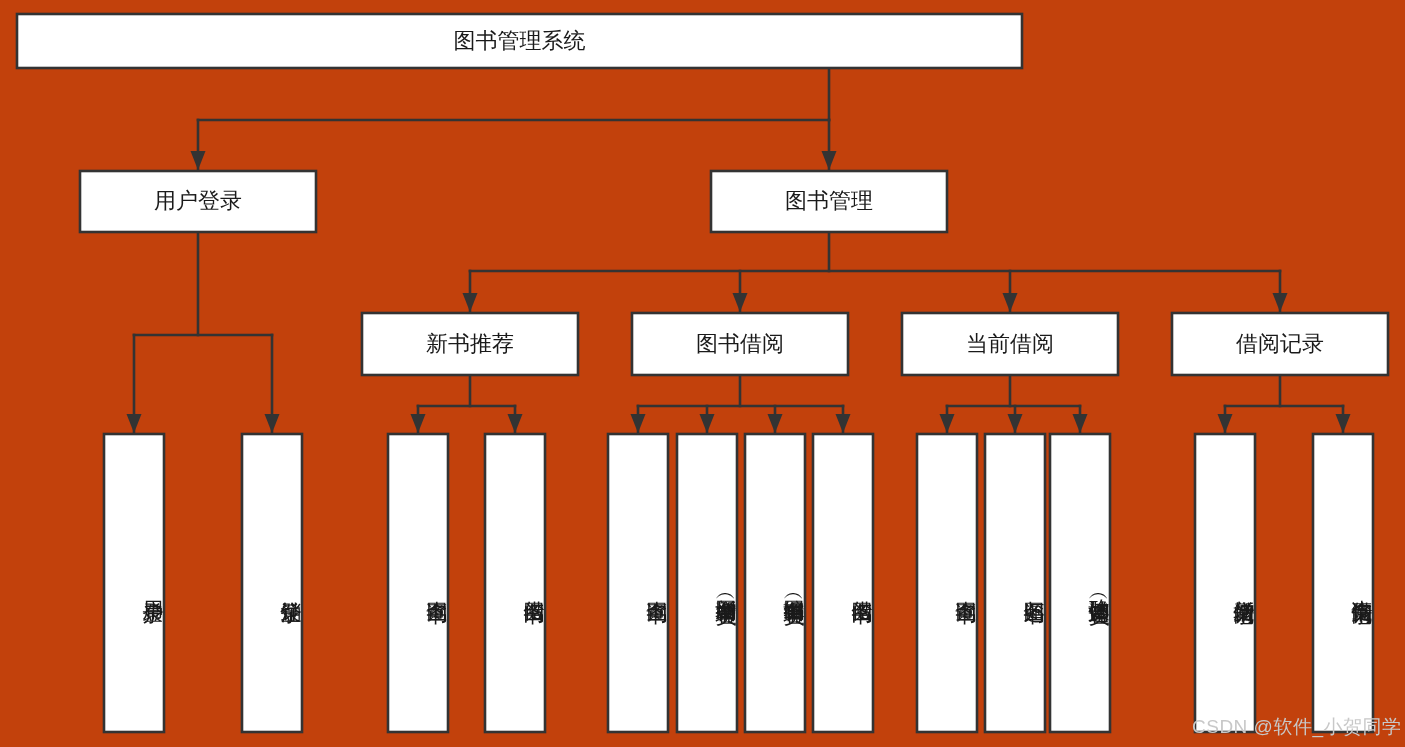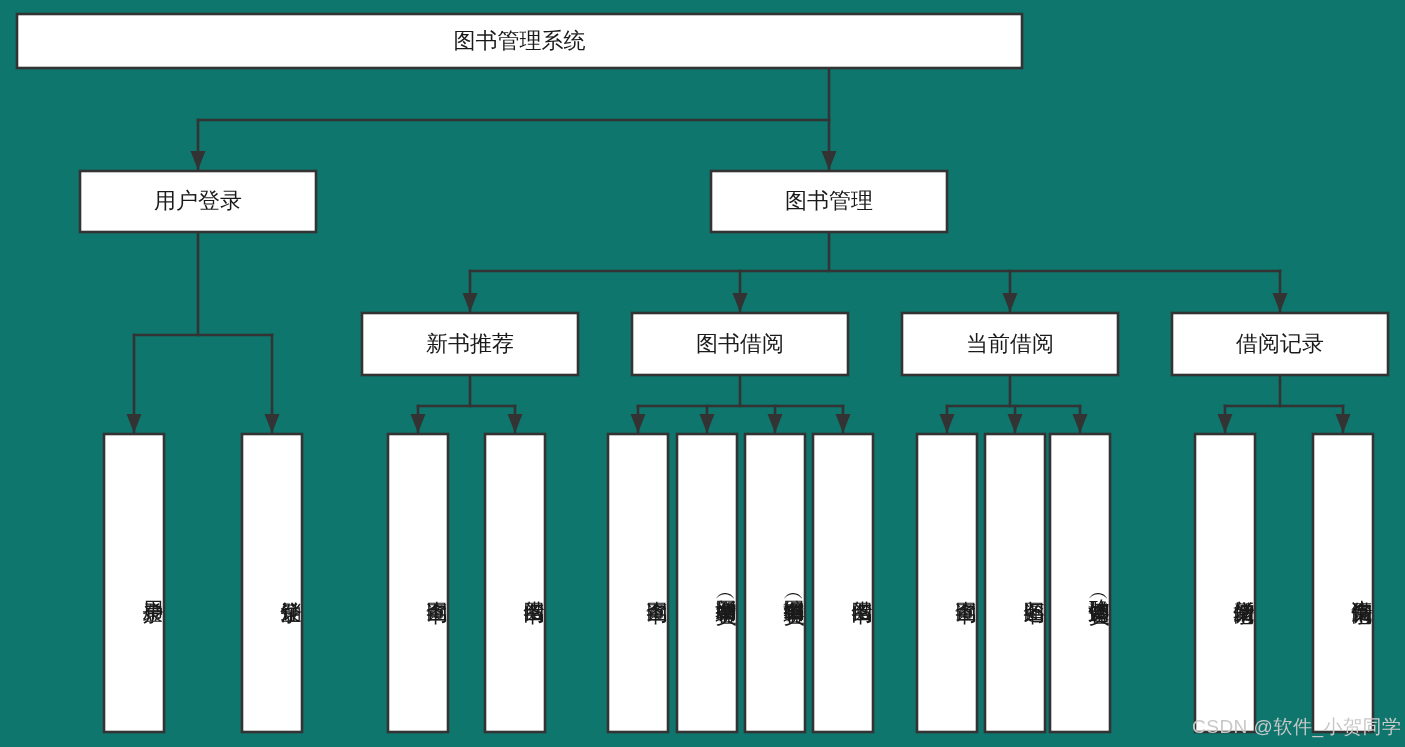--- a/index.html
+++ b/index.html
@@ -10,21 +10,21 @@
   body {
     width: 1405px;
     height: 747px;
     font-family: "Liberation Sans", "DejaVu Sans", sans-serif;
     overflow: hidden;
   }
   #diagram-root {
     position: relative;
     width: 1405px;
     height: 747px;
-    background: #0f766e;
+    background: #c2410c;
   }
   svg#diagram-canvas {
     position: absolute;
     left: 0;
     top: 0;
     width: 1405px;
     height: 747px;
     display: block;
   }
   .node-box {

